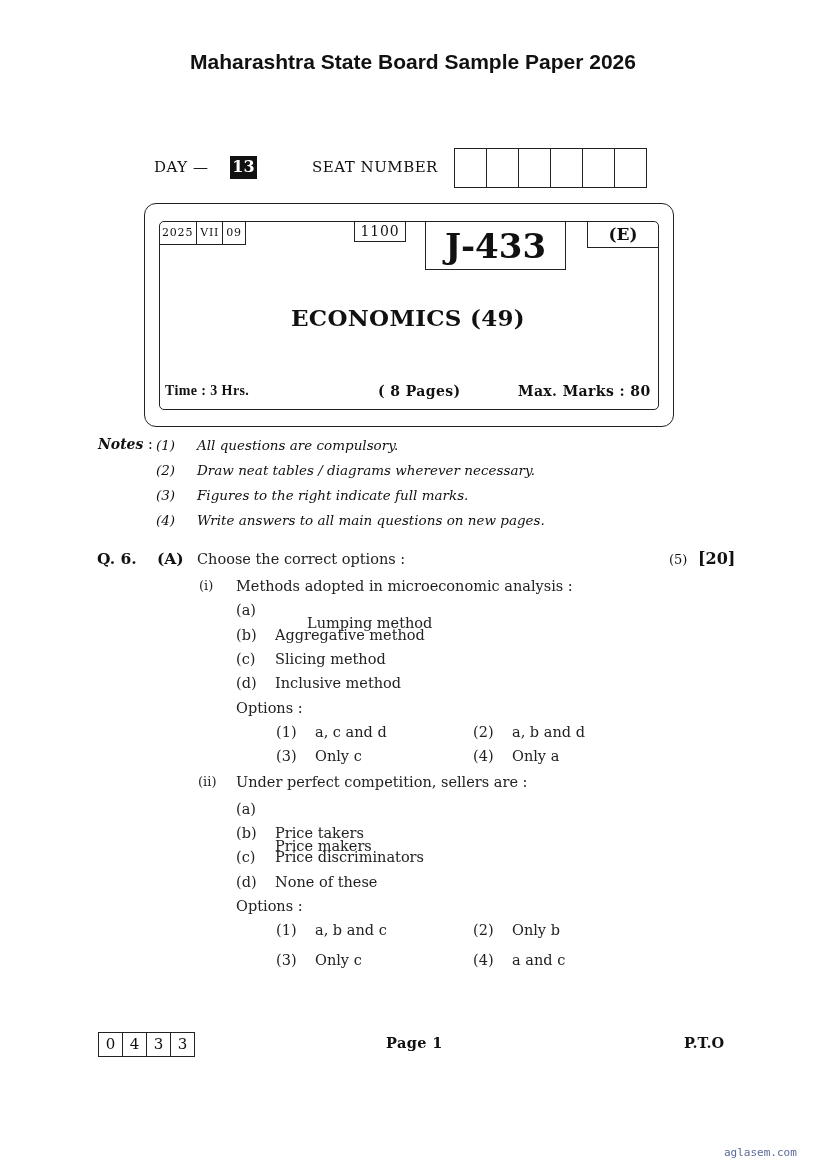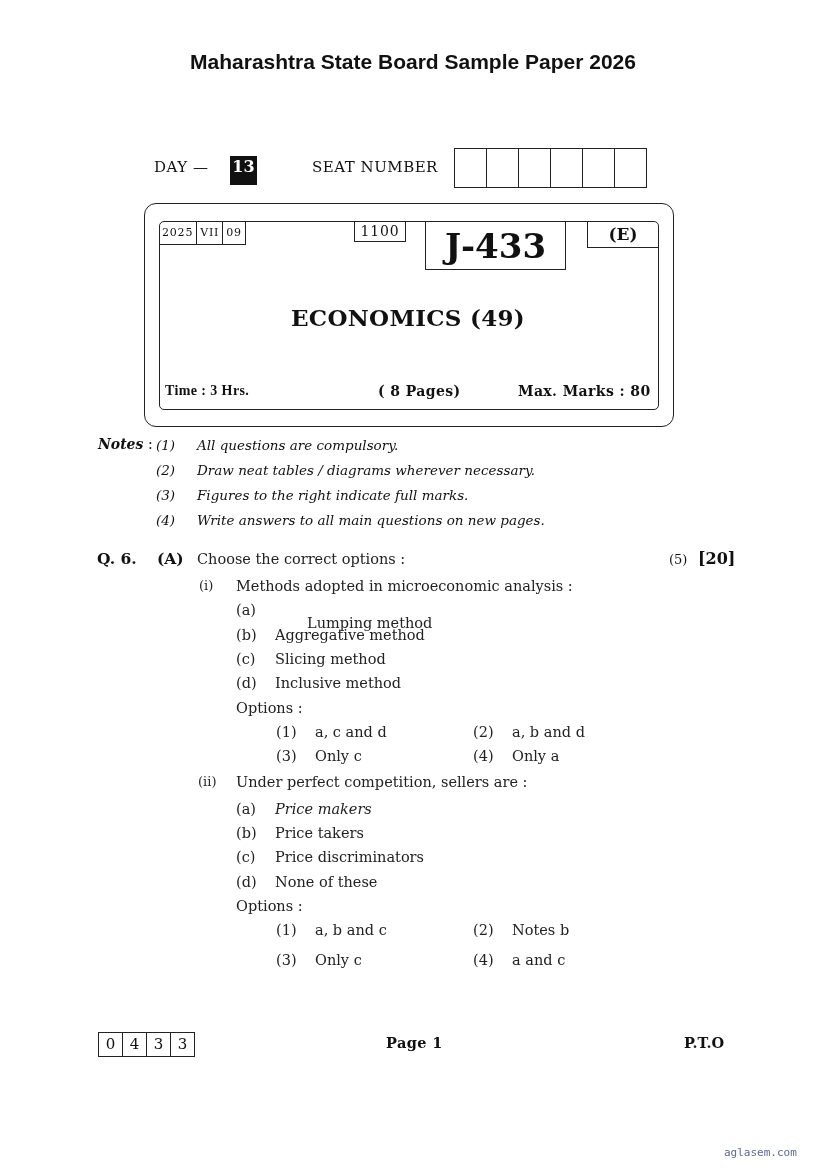--- a/index.html
+++ b/index.html
@@ -1,20 +1,20 @@
 <!DOCTYPE html>
 <html><head>
 <meta charset="utf-8">
 <style>
   html, body { margin: 0; padding: 0; background: #ffffff; }
   body { width: 826px; height: 1169px; position: relative; overflow: hidden; color: #111; font-family: "DejaVu Serif", serif; }
   .abs { position: absolute; }
   .site-title { left: 0; width: 826px; top: 50px; text-align: center; font-family: "Liberation Sans", sans-serif; font-weight: bold; font-size: 21px; color: #111; }
   .day-label { left: 154px; top: 158px; font-size: 15px; letter-spacing: 0.5px; }
-  .day-num { left: 230px; top: 156px; width: 27px; height: 29px; background: #111; color: #fff; font-weight: bold; font-size: 16px; text-align: center; line-height: 21px; }
+  .day-num { left: 230px; top: 156px; width: 27px; height: 23px; background: #111; color: #fff; font-weight: bold; font-size: 16px; text-align: center; line-height: 21px; }
   .seat-label { left: 312px; top: 158px; font-size: 15px; letter-spacing: 0.5px; }
   .seat-boxes { left: 454px; top: 148px; height: 38px; display: flex; border: 1.3px solid #222; }
   .seat-box { width: 31px; height: 38px; border-right: 1.3px solid #222; }
   .seat-box:last-child { border-right: none; }
   .outer-card { left: 144px; top: 203px; width: 528px; height: 222px; border: 1.6px solid #222; border-radius: 12px; }
   .inner-card { left: 159px; top: 221px; width: 498px; height: 187px; border: 1.4px solid #222; border-radius: 5px; }
   .code-strip { left: 159px; top: 221px; height: 23px; display: flex; border: 1.3px solid #222; border-top: none; border-left: none; }
   .code-cell { height: 23px; line-height: 24px; font-size: 11px; padding: 0 3px; border-right: 1.3px solid #222; letter-spacing: 0.8px; }
   .code-cell:last-child { border-right: none; }
   .time-code { left: 354px; top: 221px; width: 50px; height: 20px; border: 1.3px solid #222; border-top: none; font-size: 14px; text-align: center; line-height: 20px; letter-spacing: 0.8px; }
@@ -111,34 +111,34 @@
 <div class="abs q-txt" style="left:512px; top:724px;">a, b and d</div>
 <div class="abs q-txt" style="left:276px; top:748px;">(3)</div>
 <div class="abs q-txt" style="left:315px; top:748px;">Only c</div>
 <div class="abs q-txt" style="left:473px; top:748px;">(4)</div>
 <div class="abs q-txt" style="left:512px; top:748px;">Only a</div>
 
 <div class="abs q-txt" style="left:198px; top:774px; font-size:13px;">(ii)</div>
 <div class="abs q-txt" style="left:236px; top:774px;">Under perfect competition, sellers are :</div>
 
 <div class="abs q-txt" style="left:236px; top:801px;">(a)</div>
-<div class="abs q-txt" style="left:275px; top:801px;font-style:italic;">Price makers</div>
+<div class="abs q-txt" style="left:275px; top:838px;">Price makers</div>
 <div class="abs q-txt" style="left:236px; top:825px;">(b)</div>
 <div class="abs q-txt" style="left:275px; top:825px;">Price takers</div>
 <div class="abs q-txt" style="left:236px; top:849px;">(c)</div>
 <div class="abs q-txt" style="left:275px; top:849px;">Price discriminators</div>
 <div class="abs q-txt" style="left:236px; top:874px;">(d)</div>
 <div class="abs q-txt" style="left:275px; top:874px;">None of these</div>
 
 <div class="abs q-txt" style="left:236px; top:898px;">Options :</div>
 
 <div class="abs q-txt" style="left:276px; top:922px;">(1)</div>
 <div class="abs q-txt" style="left:315px; top:922px;">a, b and c</div>
 <div class="abs q-txt" style="left:473px; top:922px;">(2)</div>
-<div class="abs q-txt" style="left:512px; top:922px;">Notes b</div>
+<div class="abs q-txt" style="left:512px; top:922px;">Only b</div>
 <div class="abs q-txt" style="left:276px; top:952px;">(3)</div>
 <div class="abs q-txt" style="left:315px; top:952px;">Only c</div>
 <div class="abs q-txt" style="left:473px; top:952px;">(4)</div>
 <div class="abs q-txt" style="left:512px; top:952px;">a and c</div>
 
 <div class="abs footer-code">
   <div class="footer-cell">0</div>
   <div class="footer-cell">4</div>
   <div class="footer-cell">3</div>
   <div class="footer-cell">3</div>

